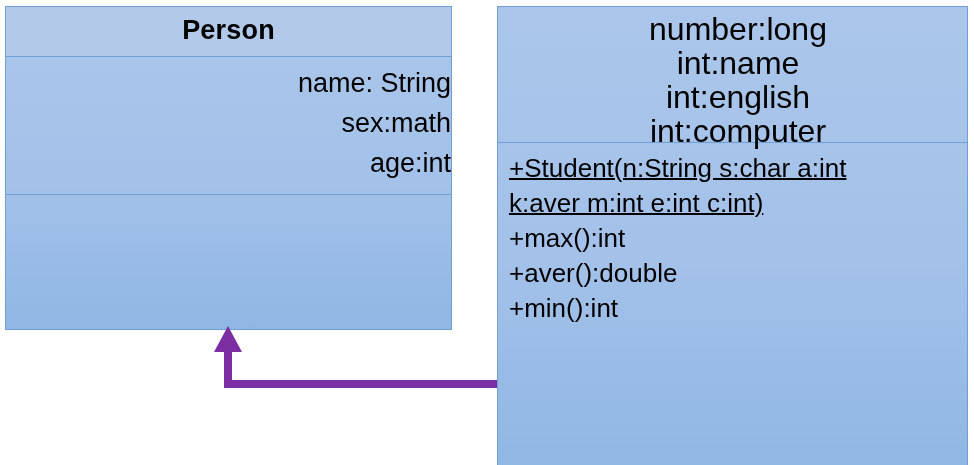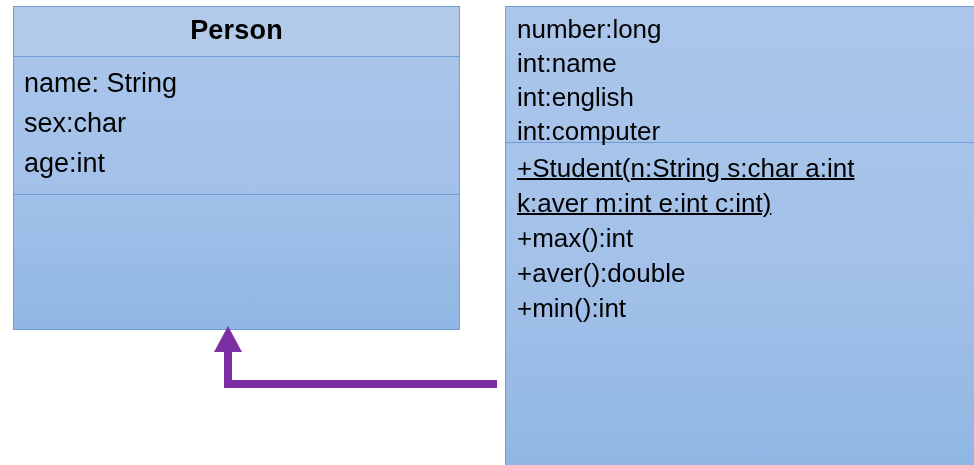--- a/index.html
+++ b/index.html
@@ -21,21 +21,20 @@
     width: 974px;
     height: 465px;
   }
 
   .uml-class {
     position: absolute;
     box-sizing: border-box;
     border: 1px solid #6f9fd4;
     background: linear-gradient(to bottom, #abc6ea 0%, #a3c1e9 55%, #8fb7e3 100%);
     overflow: hidden;
-    margin-left: 8px;
   }
 
   .uml-header {
     box-sizing: border-box;
     background: #b2c9e9;
     border-bottom: 1px solid #6f9fd4;
     text-align: center;
     color: #000000;
     font-weight: bold;
     letter-spacing: 0.2px;
@@ -68,20 +67,21 @@
     height: 324px;
   }
   #person-class .uml-header {
     height: 50px;
     line-height: 46px;
     font-size: 27px;
   }
   #person-class .attrs {
     padding: 6px 0 4px 10px;
     height: 138px;
+    text-align: right;
   }
   #person-class .attrs .uml-line {
     font-size: 27px;
     line-height: 40px;
   }
   #person-class .ops {
     padding: 5px 0 0 10px;
   }
   #person-class .ops .uml-line {
     font-size: 27px;
@@ -98,22 +98,23 @@
   #student-class .uml-header {
     height: 41px;
     line-height: 38px;
     font-size: 22px;
   }
   #student-class .attrs {
     padding: 5px 0 4px 11px;
     height: 136px;
   }
   #student-class .attrs .uml-line {
-    font-size: 26px;
+    font-size: 32px;
     line-height: 34px;
+    text-align: center;
   }
   #student-class .ops {
     padding: 8px 16px 0 11px;
   }
   #student-class .ops .uml-line {
     font-size: 26px;
     line-height: 35px;
   }
 
   
@@ -130,21 +131,21 @@
 <body>
 
 <div id="canvas">
 
   <div class="uml-class" id="person-class">
 
     <div class="uml-header">Person</div>
 
     <div class="uml-section attrs with-rule">
       <div class="uml-line">name: String</div>
-      <div class="uml-line">sex:char</div>
+      <div class="uml-line">sex:math</div>
       <div class="uml-line">age:int</div>
     </div>
 
   </div>
 
   <div class="uml-class" id="student-class">
 
 
     <div class="uml-section attrs with-rule">
       <div class="uml-line">number:long</div>

